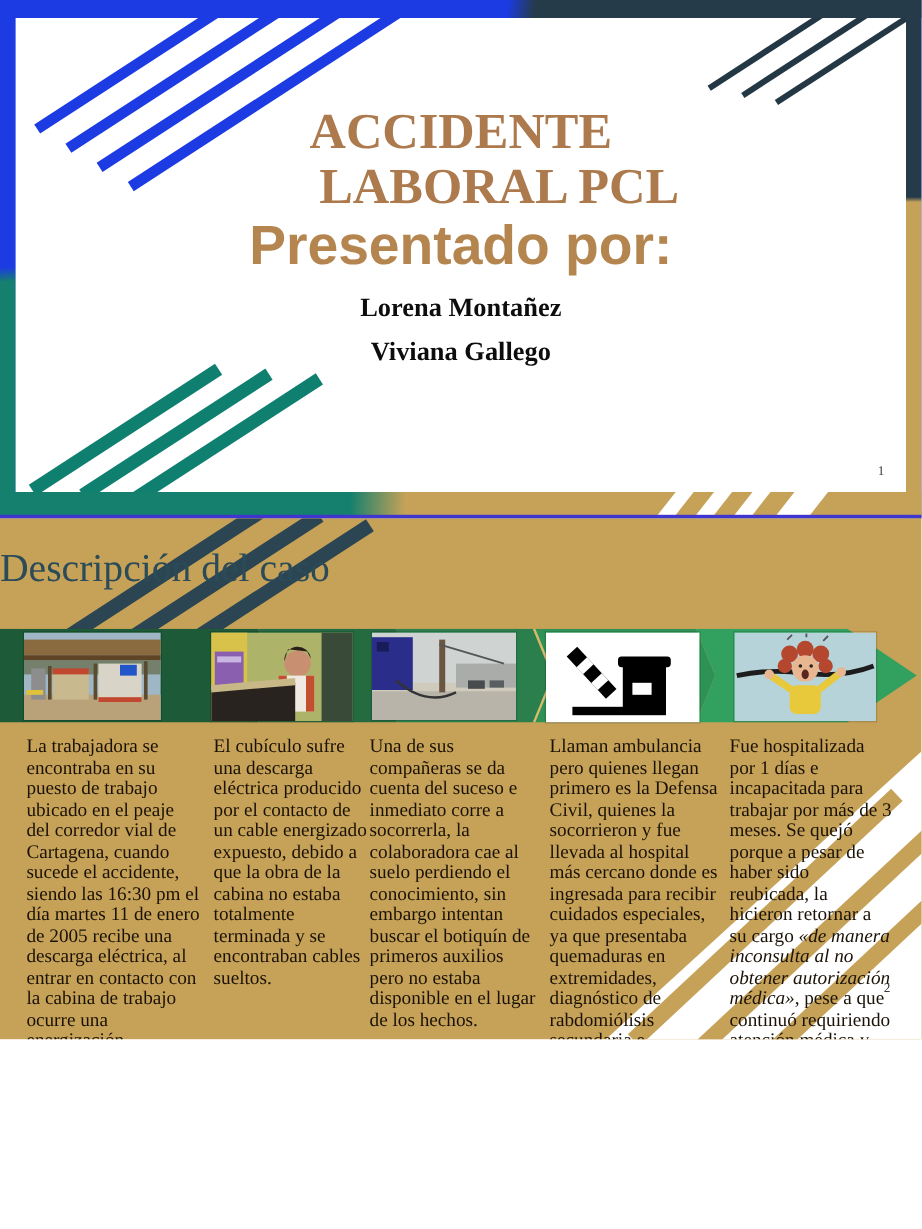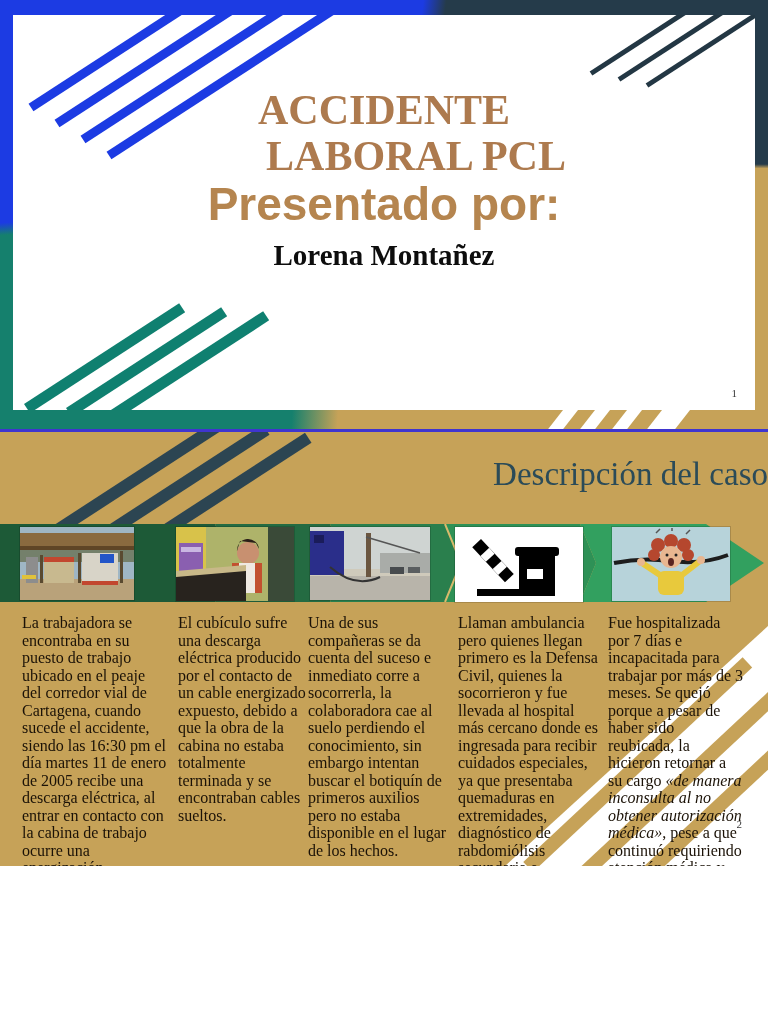--- a/index.html
+++ b/index.html
@@ -26,27 +26,27 @@
   .stripe.slate-thin{background:#233744;height:5px;width:160px;transform:rotate(-33deg);}
   .stripe.teal{background:#0f8070;height:11px;width:185px;transform:rotate(-33deg);}
 
   .t1{position:absolute;left:0;width:742px;text-align:center;color:#ad7a4e;
       font-weight:bold;font-size:42px;line-height:1.1;}
   .t1b{top:72px;}
   .t1c{top:118px;margin-left:32px;}
   .t1-sub{position:absolute;left:0;top:162px;width:742px;text-align:center;color:#b5854f;
       font-family:"Liberation Sans", sans-serif;font-weight:bold;font-size:46px;}
   .names{position:absolute;left:0;top:222px;width:742px;text-align:center;color:#0d0d0d;
-      font-weight:bold;font-size:29px;line-height:37px;}
+      font-weight:bold;font-size:22px;line-height:37px;}
   .pnum{position:absolute;font-size:11px;color:#3a3a3a;}
 
   
   .p2{position:absolute;left:0;top:432px;width:768px;height:434px;background:#c6a258;overflow:hidden;}
   .stripe.slate-thick{background:#2c4552;height:12px;width:265px;transform:rotate(-33deg);}
-  .p2-title{position:absolute;left:0;top:24px;width:768px;text-align:right;
+  .p2-title{position:absolute;left:0;top:24px;width:768px;text-align:left;
             color:#2b4b58;font-size:33px;z-index:3;}
   .p2-tri{position:absolute;right:0;bottom:0;width:263px;height:240px;background:#ffffff;
           clip-path:polygon(100% 0,100% 100%,0 100%);z-index:1;}
   .gstripe{position:absolute;height:14px;width:300px;background:#c6a258;
            transform:rotate(-43deg);transform-origin:left center;z-index:2;}
   .band{position:absolute;left:0;top:92px;z-index:1;}
   .tl-img{position:absolute;top:95px;z-index:2;box-shadow:0 0 0 1px rgba(0,0,0,.15);}
   .tl-txt{position:absolute;top:182px;z-index:3;font-size:16px;line-height:17.5px;color:#1b1207;}
   .tl-txt i{font-style:italic;}
   .p2 .pnum{right:26px;top:386px;z-index:3;}
@@ -97,20 +97,21 @@
         <div class="stripe teal" style="left:14px;top:388px;"></div>
         <div class="stripe teal" style="left:56px;top:392px;"></div>
         <div class="stripe teal" style="left:98px;top:396px;"></div>
       </div>
 
       <div class="t1 t1b">ACCIDENTE</div>
       <div class="t1 t1c">LABORAL PCL</div>
       <div class="t1-sub">Presentado por:</div>
       <div class="names">
         <div>Lorena Montañez</div>
+        <div>Viviana Gallego</div>
       </div>
       <div class="pnum" style="right:18px;top:372px;">1</div>
     </div>
   </div>
 
   <div class="p2">
     <div>
       <div class="stripe slate-thick" style="left:2px;top:128px;"></div>
       <div class="stripe slate-thick" style="left:44px;top:136px;"></div>
       <div class="stripe slate-thick" style="left:86px;top:144px;"></div>
@@ -209,20 +210,20 @@
       <circle cx="29" cy="35" r="4" fill="#e8b690"></circle>
       <circle cx="89" cy="33" r="4" fill="#e8b690"></circle>
       <path d="M44,6 l4,-4 M60,4 l0,-3 M74,7 l4,-4" stroke="#555" stroke-width="1.5"></path>
     </svg>
 
     <div class="tl-txt" style="left:22px;width:146px;">La trabajadora se encontraba en su puesto de trabajo ubicado en el peaje del corredor vial de Cartagena, cuando sucede el accidente, siendo las 16:30 pm el día martes 11 de enero de 2005 recibe una descarga eléctrica, al entrar en contacto con la cabina de trabajo ocurre una energización.</div>
     <div class="tl-txt" style="left:308px;width:140px;">Una de sus compañeras se da cuenta del suceso e inmediato corre a socorrerla, la colaboradora cae al suelo perdiendo el conocimiento, sin embargo intentan buscar el botiquín de primeros auxilios pero no estaba disponible en el lugar de los hechos.</div>
     <div class="tl-txt" style="left:178px;width:128px;">El cubículo sufre una descarga eléctrica producido por el contacto de un cable energizado expuesto, debido a que la obra de la cabina no estaba totalmente terminada y se encontraban cables sueltos.</div>
     <div class="tl-txt" style="left:458px;width:142px;">Llaman ambulancia pero quienes llegan primero es la Defensa Civil, quienes la socorrieron y fue llevada al hospital más cercano donde es ingresada para recibir cuidados especiales, ya que presentaba quemaduras en extremidades, diagnóstico de rabdomiólisis secundaria e hipertensión arterial, crisis de pánico.</div>
     <div class="tl-txt" style="left:608px;width:136px;">
-      <span>Fue hospitalizada por 7 días e incapacitada para trabajar por más de 3 meses. Se quejó porque a pesar de haber sido reubicada, la hicieron retornar a su cargo </span><i>«de manera inconsulta al no obtener autorización médica»</i><span>, pese a que continuó requiriendo atención médica y energización </span><i>«como consecuencia de las secuelas que se le causaron».</i>
+      <span>Fue hospitalizada por 1 días e incapacitada para trabajar por más de 3 meses. Se quejó porque a pesar de haber sido reubicada, la hicieron retornar a su cargo </span><i>«de manera inconsulta al no obtener autorización médica»</i><span>, pese a que continuó requiriendo atención médica y energización </span><i>«como consecuencia de las secuelas que se le causaron».</i>
     </div>
 
     <div class="pnum">2</div>
   </div>
 
 
 </div>
 
 </body></html>

